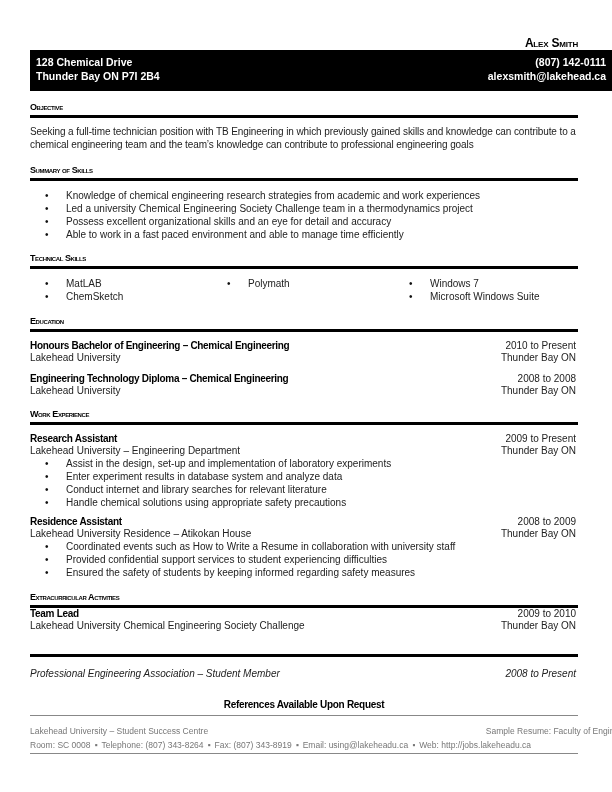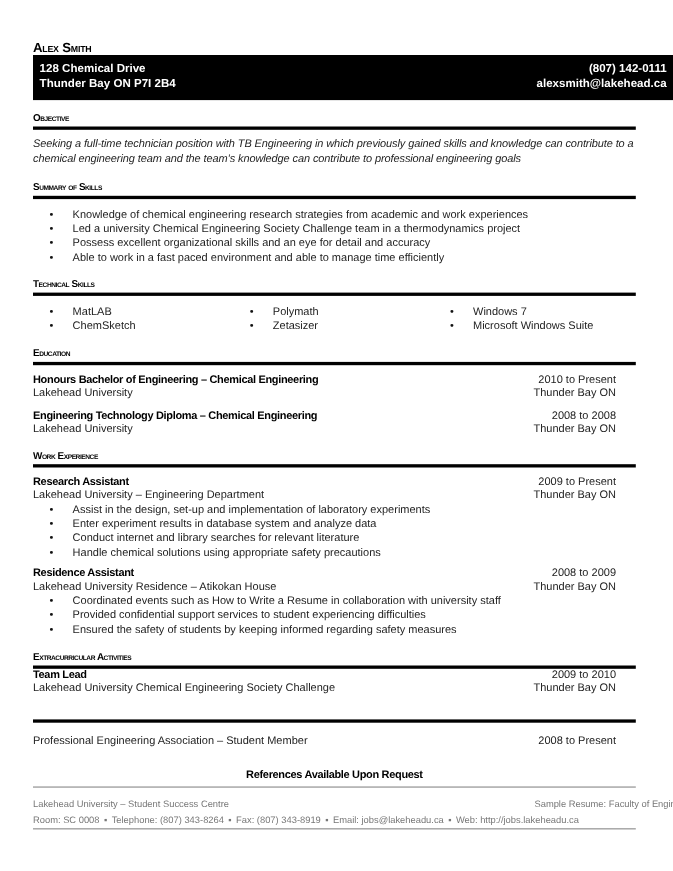--- a/index.html
+++ b/index.html
@@ -1,40 +1,40 @@
 <!DOCTYPE html>
 <html><head>
 <meta charset="utf-8">
 <style>
   html, body { margin:0; padding:0; background:#ffffff; }
   body { width:612px; height:792px; position:relative; overflow:hidden;
          font-family:"Liberation Sans", sans-serif; color:#111; }
   .page { position:absolute; left:30px; top:0; width:548px; }
-  .name { position:absolute; top:36px; left:0; width:548px; text-align:left;
+  .name { position:absolute; top:36px; left:0; width:548px; text-align:right;
           font-family:"Liberation Sans", sans-serif; font-weight:bold; font-size:12px;
           letter-spacing:-0.2px; font-variant:small-caps; color:#000; }
   .hbar { position:absolute; top:50px; left:0; width:584px; height:41px; background:#000;
           color:#fff; font-weight:bold; font-size:10.5px; }
   .hbar .l, .hbar .r { position:absolute; top:5px; line-height:14px; }
   .hbar .l { left:6px; }
   .hbar .r { right:8px; text-align:right; }
   .sec { position:absolute; left:0; width:548px; }
   .sec-title { font-weight:bold; font-size:9px; font-variant:small-caps; letter-spacing:-0.4px;
                color:#000; height:12px; line-height:12px; }
   .sec-rule { height:3px; background:#000; margin-top:2px; }
-  .txt { font-size:10px; line-height:13px; color:#222; letter-spacing:-0.1px;font-style:italic; }
+  .txt { font-size:10px; line-height:13px; color:#222; letter-spacing:-0.1px; }
   ul.bul { list-style:none; margin:0; padding:0; }
   ul.bul li { position:relative; padding-left:36px; font-size:10px; line-height:13px; color:#222; }
   ul.bul li::before { content:"\2022"; position:absolute; left:15px; top:0; font-size:10px; color:#111; }
   .cols { display:flex; }
   .cols .col { width:182px; }
   .entry { position:relative; width:548px; }
   .entry .title { font-weight:bold; font-size:10px; line-height:12px; color:#000; letter-spacing:-0.3px; }
   .entry .sub { font-size:10px; line-height:12px; color:#222; }
-  .entry .rt { position:absolute; right:18px; top:0; text-align:right; font-size:10px; line-height:12px; color:#222; }
+  .entry .rt { position:absolute; right:2px; top:0; text-align:right; font-size:10px; line-height:12px; color:#222; }
   .refs { position:absolute; top:699px; left:0; width:548px; text-align:center; font-weight:bold; font-size:10px; color:#000; letter-spacing:-0.3px; }
   .foot-rule { position:absolute; left:0; width:548px; height:1px; background:#888; }
   .foot { position:absolute; left:0; width:608px; font-size:8.5px; color:#777; line-height:12px; }
   .foot .r { position:absolute; right:0; top:0;padding-left:35px; }
   .foot .sep { margin:0 4px; }
 </style>
 </head>
 <body>
 
 <div class="page">
@@ -72,21 +72,20 @@
   <div class="sec" style="top:252px;">
     <div class="sec-title">Technical Skills</div>
     <div class="sec-rule"></div>
     <div class="cols" style="margin-top:8px;">
       <ul class="bul col">
         <li>MatLAB</li>
         <li>ChemSketch</li>
       </ul>
       <ul class="bul col">
         <li>Polymath</li>
-        <li>Zetasizer</li>
       </ul>
       <ul class="bul col">
         <li>Windows 7</li>
         <li>Microsoft Windows Suite</li>
       </ul>
     </div>
   </div>
 
   <div class="sec" style="top:315px;">
     <div class="sec-title">Education</div>
@@ -149,31 +148,31 @@
       <div class="sub">Lakehead University Chemical Engineering Society Challenge</div>
       <div class="rt">
         <div>2009 to 2010</div>
         <div>Thunder Bay ON</div>
       </div>
     </div>
   </div>
 
   <div class="sec" style="top:652px;">
     <div class="sec-rule"></div>
-    <div class="entry" style="margin-top:11px;">
+    <div class="entry" style="margin-top:11px;font-style:italic;">
       <div class="sub">Professional Engineering Association – Student Member</div>
       <div class="rt">2008 to Present</div>
     </div>
   </div>
 
   <div class="refs">References Available Upon Request</div>
 
   <div class="foot-rule" style="top:715px;"></div>
   <div class="foot" style="top:725px;">
     <span>Lakehead University – Student Success Centre</span>
     <span class="r">Sample Resume: Faculty of Engineering</span>
   </div>
   <div class="foot" style="top:739px;">
-    <span>Room: SC 0008</span><span class="sep">▪</span><span>Telephone: (807) 343-8264</span><span class="sep">▪</span><span>Fax: (807) 343-8919</span><span class="sep">▪</span><span>Email: jobs@lakeheadu.ca</span><span class="sep">▪</span><span>Web: http://jobs.lakeheadu.ca</span>
+    <span>Room: SC 0008</span><span class="sep">▪</span><span>Telephone: (807) 343-8264</span><span class="sep">▪</span><span>Fax: (807) 343-8919</span><span class="sep">▪</span><span>Email: using@lakeheadu.ca</span><span class="sep">▪</span><span>Web: http://jobs.lakeheadu.ca</span>
   </div>
   <div class="foot-rule" style="top:753px;"></div>
 
 </div>
 
 </body></html>

